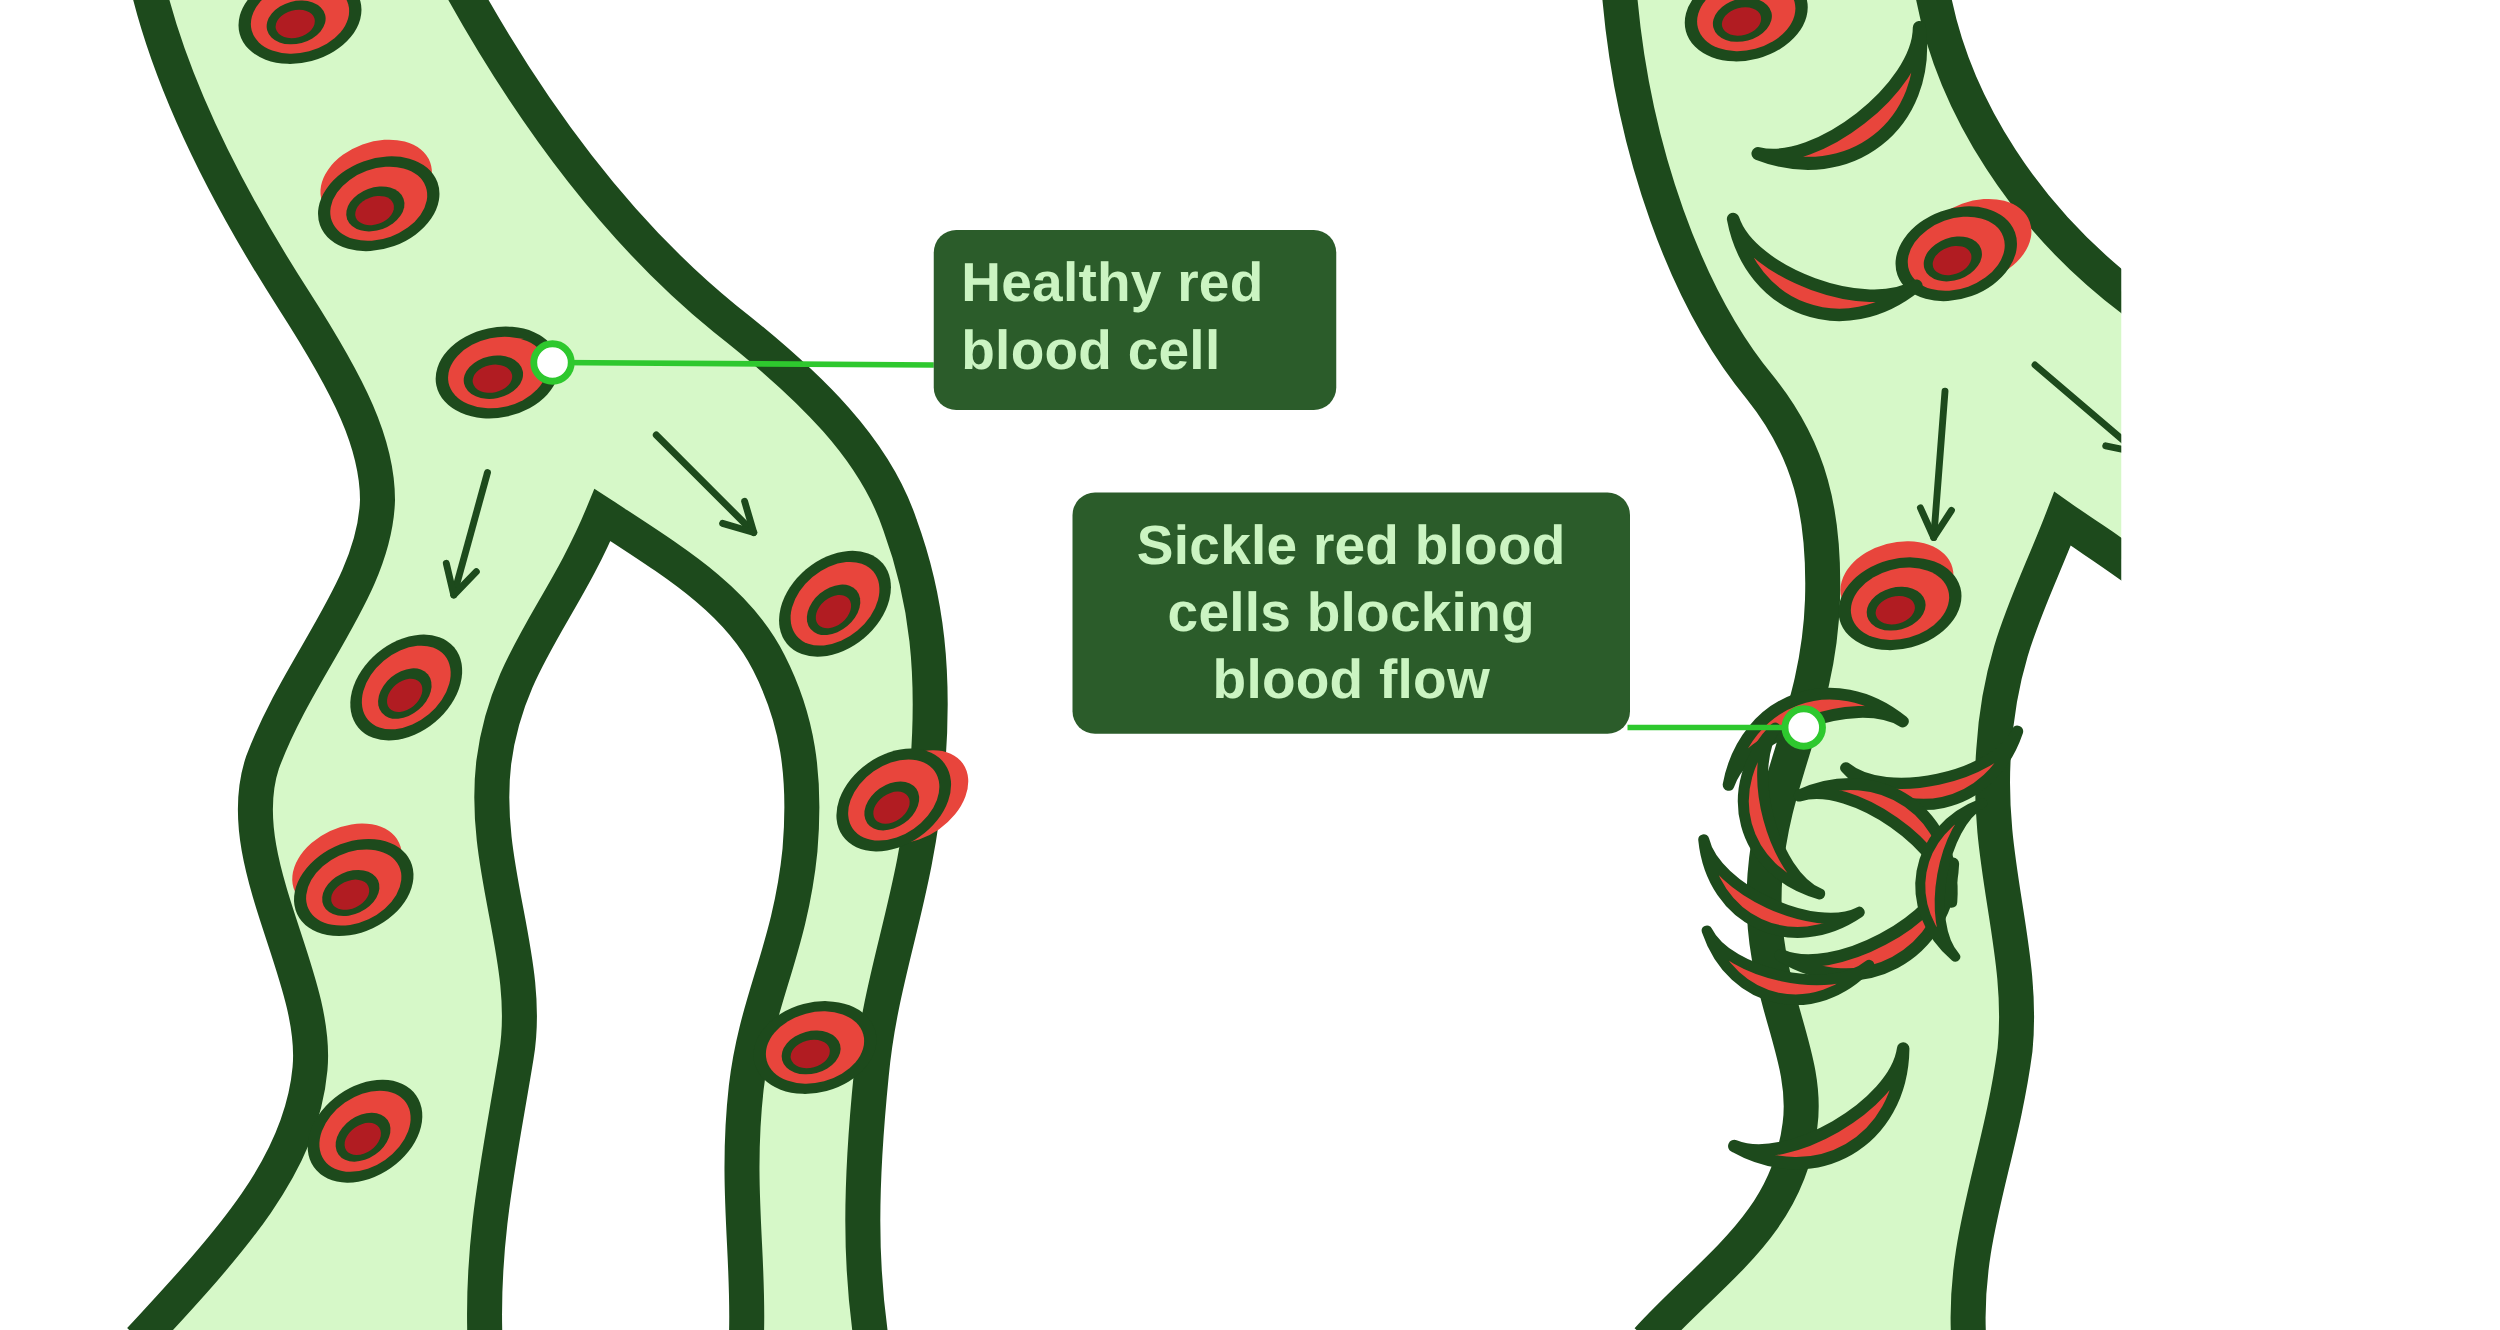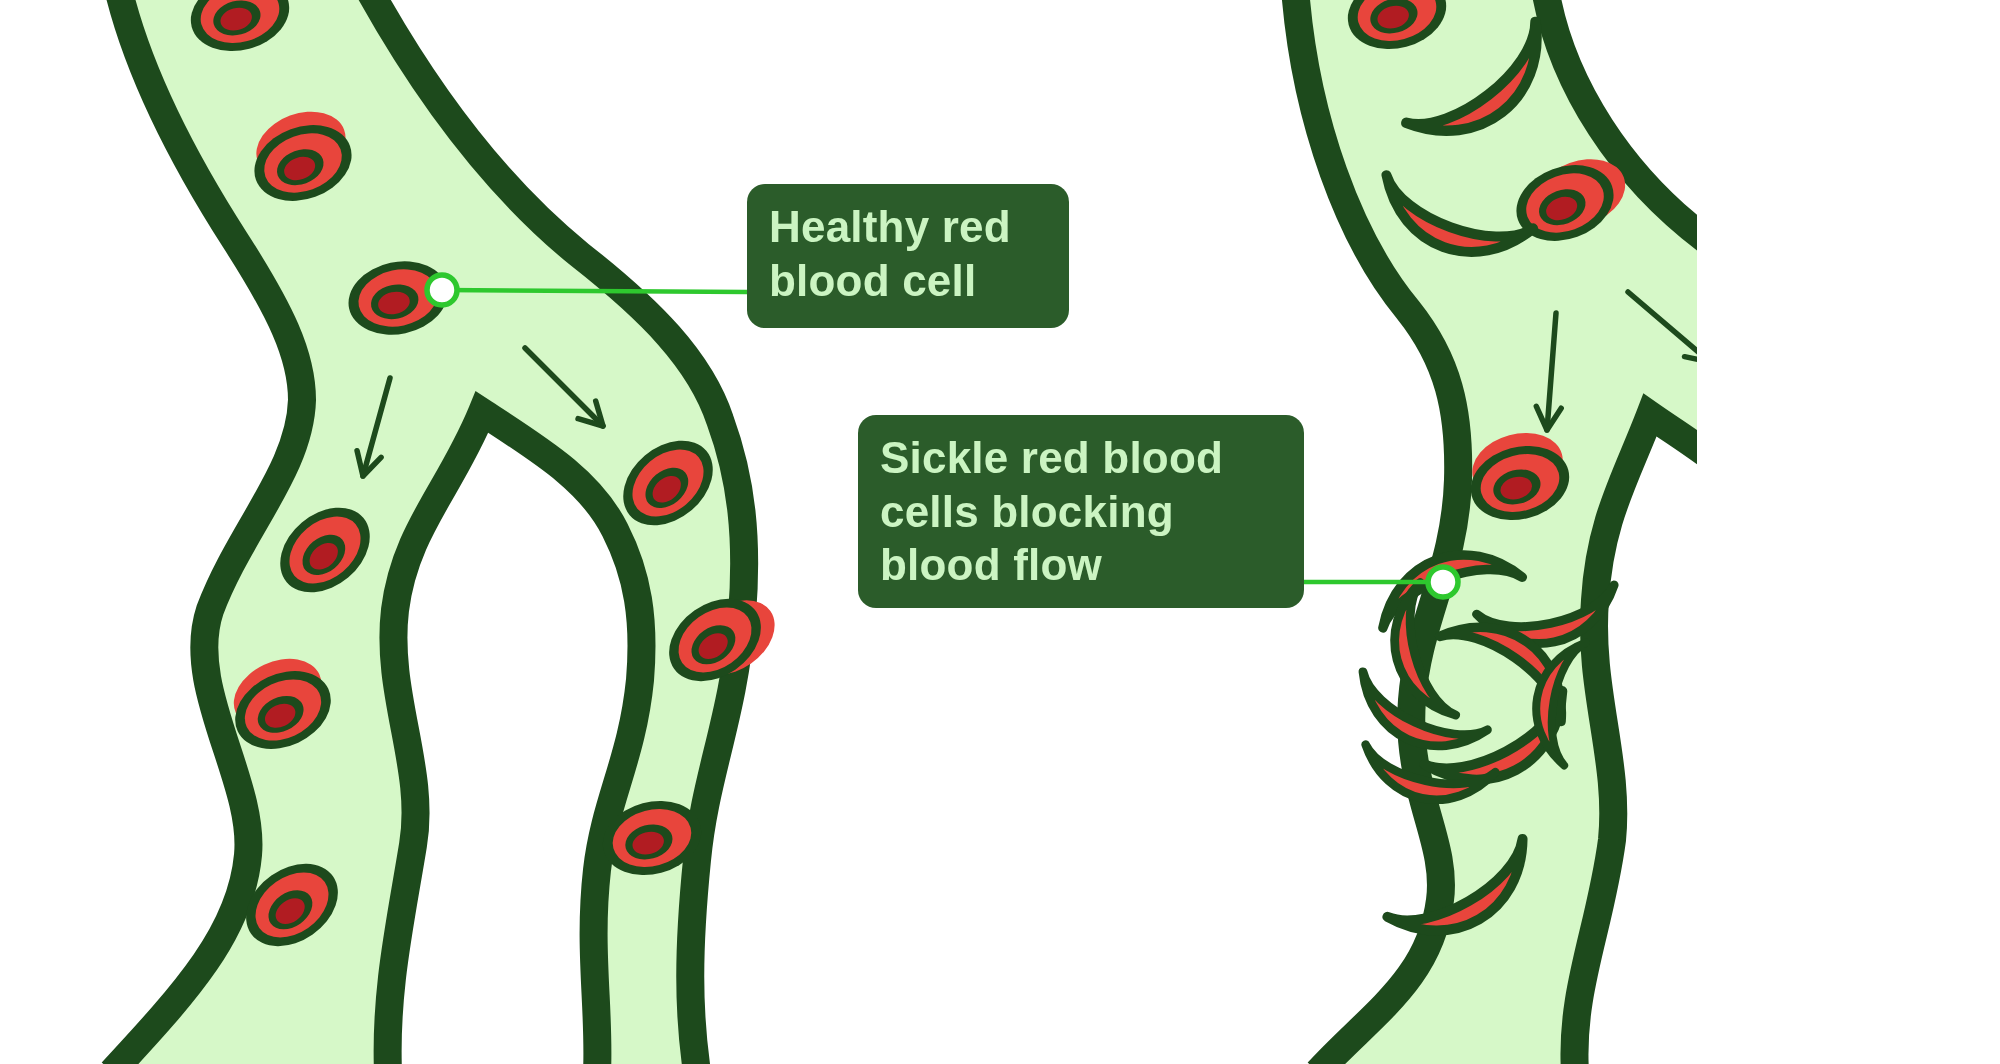--- a/index.html
+++ b/index.html
@@ -20,21 +20,21 @@
     background:var(--label-bg,#2b5c2a);
     color:var(--label-text,#cbf4c2);
     font-weight:bold;
     font-size:44px;
     line-height:1.22;
     letter-spacing:0.2px;
     border-radius:18px;
     padding:16px 22px;
   }
   #label-healthy{left:747px;top:184px;width:322px;height:144px;}
-  #label-sickle{left:858px;top:415px;width:446px;height:193px;}
+  #label-sickle{left:858px;top:394px;width:446px;height:193px;text-align:center;}
 </style>
 </head>
 <body>
 
 <div class="stage">
 
   <svg id="diagram-svg" width="2000" height="1064" viewBox="0 0 2000 1064">
 
     <g>
       <path class="lumen" d="

